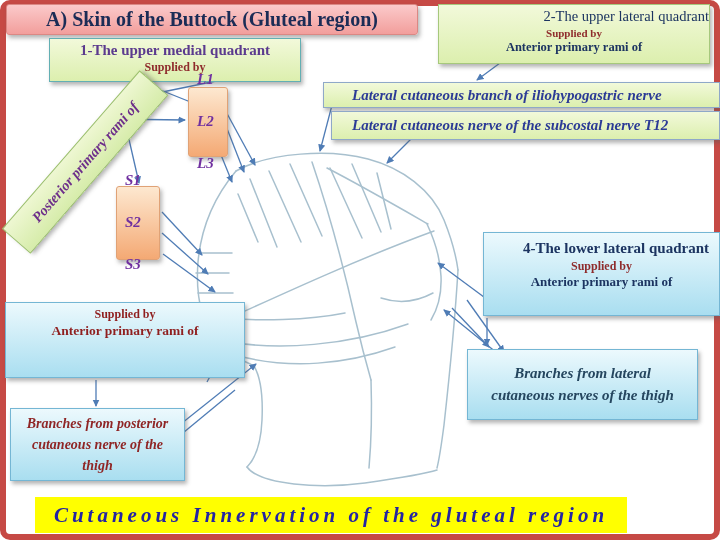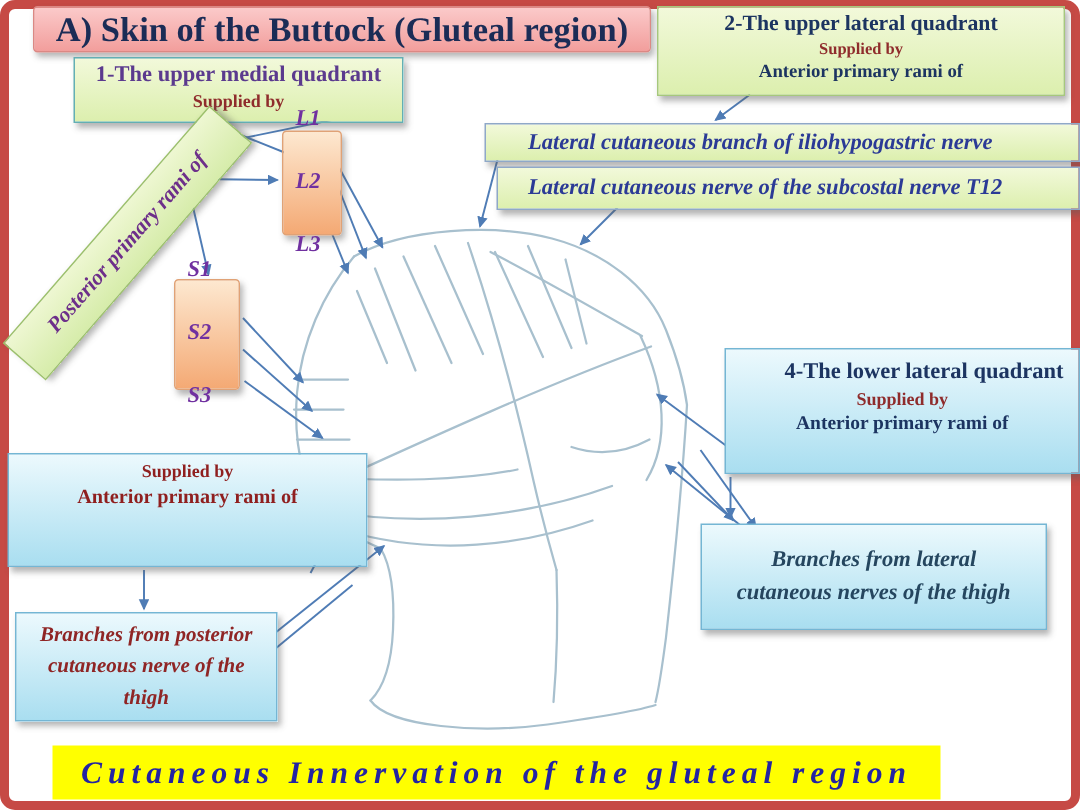--- a/index.html
+++ b/index.html
@@ -13,31 +13,31 @@
   }
   .overlay{position:absolute;left:0;top:0;z-index:2;}
   .box{position:absolute;z-index:3;box-sizing:border-box;}
   .shadow{box-shadow:2px 3px 4px rgba(90,90,90,.45);}
   
   .title-box{
     left:6px;top:4px;width:412px;height:31px;
     background:linear-gradient(#fbcaca,#f29e9c);
     border:1px solid #db8884;border-radius:3px;
     display:flex;align-items:center;justify-content:center;
-    font-size:23px;font-weight:bold;color:#1b2c56;margin-left:16px;
+    font-size:20px;font-weight:bold;color:#1b2c56;
   }
   
   .green{background:linear-gradient(#f2f9da,#dcefae);}
-  .q1{left:49px;top:38px;width:220px;height:44px;border:1px solid #63afb3;
+  .q1{left:49px;top:38px;width:252px;height:44px;border:1px solid #63afb3;
       text-align:center;padding-top:2px;}
   .q1 .t{font-size:15px;font-weight:bold;color:#5b3a8e;line-height:1.25;}
   .q1 .s{font-size:12px;font-weight:bold;color:#8f2c2c;}
   .q2{left:438px;top:4px;width:272px;height:60px;border:1px solid #a6c87c;
       text-align:center;padding-top:2px;}
-  .q2 .t{font-size:14.5px;font-weight:bold;color:#1c3461;line-height:1.3;}
+  .q2 .t{font-size:14.5px;font-weight:normal;color:#1c3461;line-height:1.3;text-align:right;}
   .q2 .s{font-size:11px;font-weight:bold;color:#8f2c2c;line-height:1.3;}
   .q2 .r{font-size:12.5px;font-weight:bold;color:#1c3461;}
   .bar{border:1px solid #8fa8c8;display:flex;align-items:center;
        font-style:italic;font-weight:bold;color:#2b3a96;}
   .bar1{left:323px;top:82px;width:397px;height:26px;padding-left:28px;font-size:15px;text-align:right;}
   .bar2{left:331px;top:111px;width:389px;height:29px;padding-left:20px;font-size:15px;}
   
   .banner{
     left:-20px;top:143px;width:210px;height:38px;transform:rotate(-49deg);
     background:linear-gradient(#eef7d2,#d6ecaa);border:1px solid #9cc06c;

